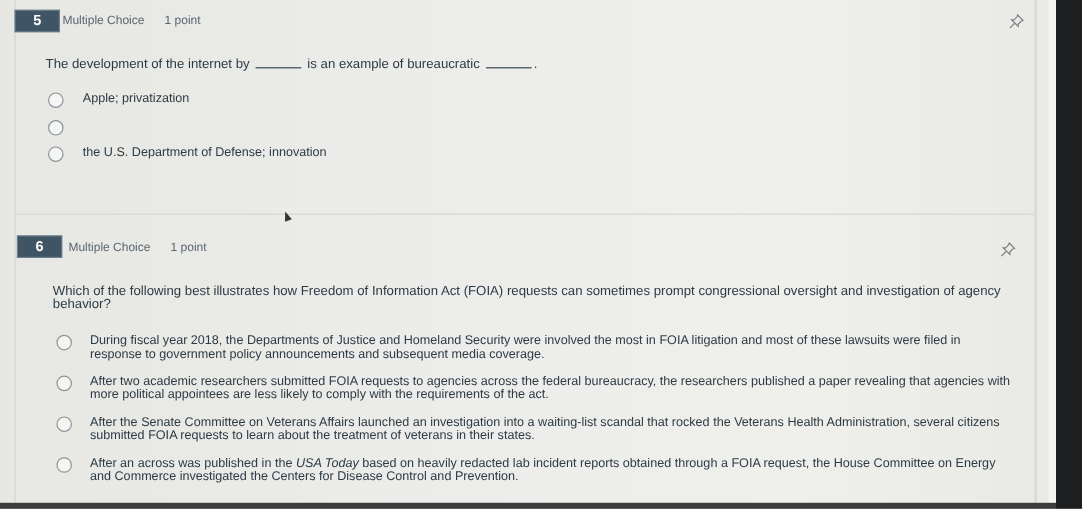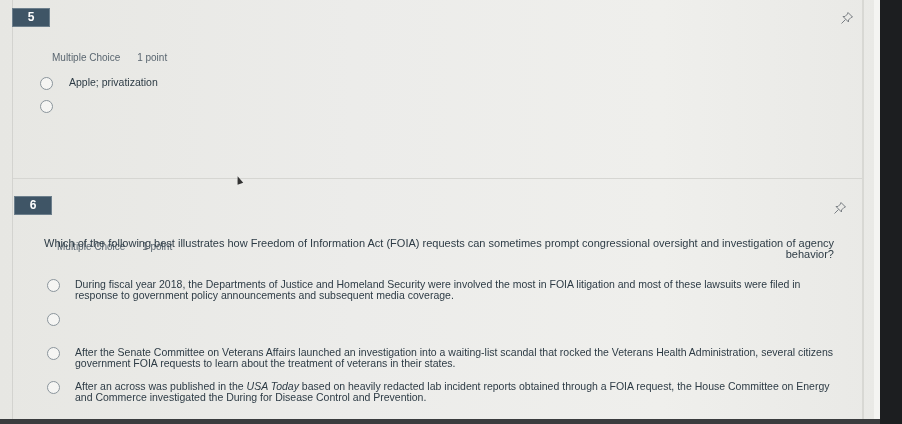--- a/index.html
+++ b/index.html
@@ -90,41 +90,40 @@
       text-align: center;
       box-shadow: 0 0 0 1px #6d7f8c;
     }
     .q5 .qnum { left: 0; top: 9px; }
     .q6 .qnum { left: 2px; top: 18px; }
     .qmeta {
       position: absolute;
       font-size: 10px;
       color: #5a6670;
       white-space: nowrap;
-      margin-top: 40px;
     }
     .q5 .qmeta { left: 39px; top: 12px; }
     .q6 .qmeta { left: 44px; top: 22px; }
     .qmeta .pts { margin-left: 14px; }
     .pin {
       position: absolute;
       width: 14px;
       height: 14px;
       color: #7a7f84;
     }
     .q5 .pin { left: 827px; top: 11px; }
     .q6 .pin { left: 820px; top: 22px; }
     .prompt {
       position: absolute;
       font-size: 11px;
       line-height: 11px;
       color: #2d3b45;
     }
     .q5 .prompt { left: 25px; top: 47px; white-space: nowrap; }
-    .q6 .prompt { left: 31px; top: 59px; width: 790px; text-align: right; }
+    .q6 .prompt { left: 31px; top: 59px; width: 790px; }
     .blank {
       display: inline-block;
       width: 38px;
       border-bottom: 1px solid #3b4750;
       height: 9px;
       margin: 0 2px;
     }
     .answers {
       position: absolute;
       list-style: none;
@@ -181,27 +180,37 @@
     <div class="qmeta">
       <span>Multiple Choice</span>
       <span class="pts">1 point</span>
     </div>
     <div class="pin">
       <svg width="14" height="14" viewBox="0 0 14 14" fill="none" stroke="#7a7f84" stroke-width="1">
         <path d="M8 1.5 L12.5 6 L11 6.5 L8.5 9 L8.5 11 L3 5.5 L5 5.5 L7.5 3 Z"></path>
         <path d="M5.5 8.5 L1.5 12.5"></path>
       </svg>
     </div>
+    <div class="prompt">
+      <span>The development of the internet by</span>
+      <span class="blank"></span>
+      <span>is an example of bureaucratic</span>
+      <span class="blank"></span><span>.</span>
+    </div>
     <ul class="answers">
       <li class="answer">
         <span class="radio"></span>
         <span class="answer-text">Apple; privatization</span>
       </li>
       <li class="answer">
         <span class="radio"></span>
+      </li>
+      <li class="answer">
+        <span class="radio"></span>
+        <span class="answer-text">the U.S. Department of Defense; innovation</span>
       </li>
     </ul>
   </div>
 
   <div class="divider"></div>
 
   <div class="question q6">
     <div class="qnum">6</div>
     <div class="qmeta">
       <span>Multiple Choice</span>
@@ -214,28 +223,29 @@
       </svg>
     </div>
     <div class="prompt">Which of the following best illustrates how Freedom of Information Act (FOIA) requests can sometimes prompt congressional oversight and investigation of agency behavior?</div>
     <ul class="answers">
       <li class="answer">
         <span class="radio"></span>
         <span class="answer-text">During fiscal year 2018, the Departments of Justice and Homeland Security were involved the most in FOIA litigation and most of these lawsuits were filed in response to government policy announcements and subsequent media coverage.</span>
       </li>
       <li class="answer">
         <span class="radio"></span>
-      </li>
-      <li class="answer">
-        <span class="radio"></span>
-        <span class="answer-text">After the Senate Committee on Veterans Affairs launched an investigation into a waiting-list scandal that rocked the Veterans Health Administration, several citizens government FOIA requests to learn about the treatment of veterans in their states.</span>
-      </li>
-      <li class="answer">
-        <span class="radio"></span>
-        <span class="answer-text"><span>After an across was published in the </span><span class="italic">USA Today</span><span> based on heavily redacted lab incident reports obtained through a FOIA request, the House Committee on Energy and Commerce investigated the During for Disease Control and Prevention.</span></span>
+        <span class="answer-text">After two academic researchers submitted FOIA requests to agencies across the federal bureaucracy, the researchers published a paper revealing that agencies with more political appointees are less likely to comply with the requirements of the act.</span>
+      </li>
+      <li class="answer">
+        <span class="radio"></span>
+        <span class="answer-text">After the Senate Committee on Veterans Affairs launched an investigation into a waiting-list scandal that rocked the Veterans Health Administration, several citizens submitted FOIA requests to learn about the treatment of veterans in their states.</span>
+      </li>
+      <li class="answer">
+        <span class="radio"></span>
+        <span class="answer-text"><span>After an across was published in the </span><span class="italic">USA Today</span><span> based on heavily redacted lab incident reports obtained through a FOIA request, the House Committee on Energy and Commerce investigated the Centers for Disease Control and Prevention.</span></span>
       </li>
     </ul>
   </div>
 
   <div class="cursor"></div>
   <div class="right-rule"></div>
 </div>
 <div class="right-edge"></div>
 <div class="right-dark"></div>
 <div class="bottom-dark"></div>

